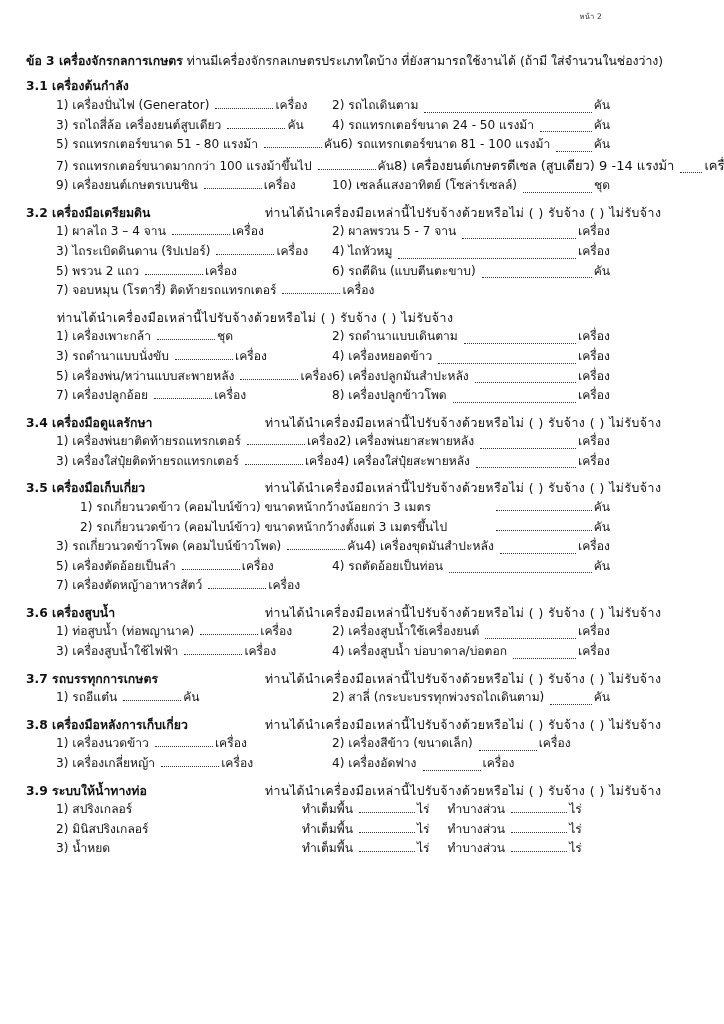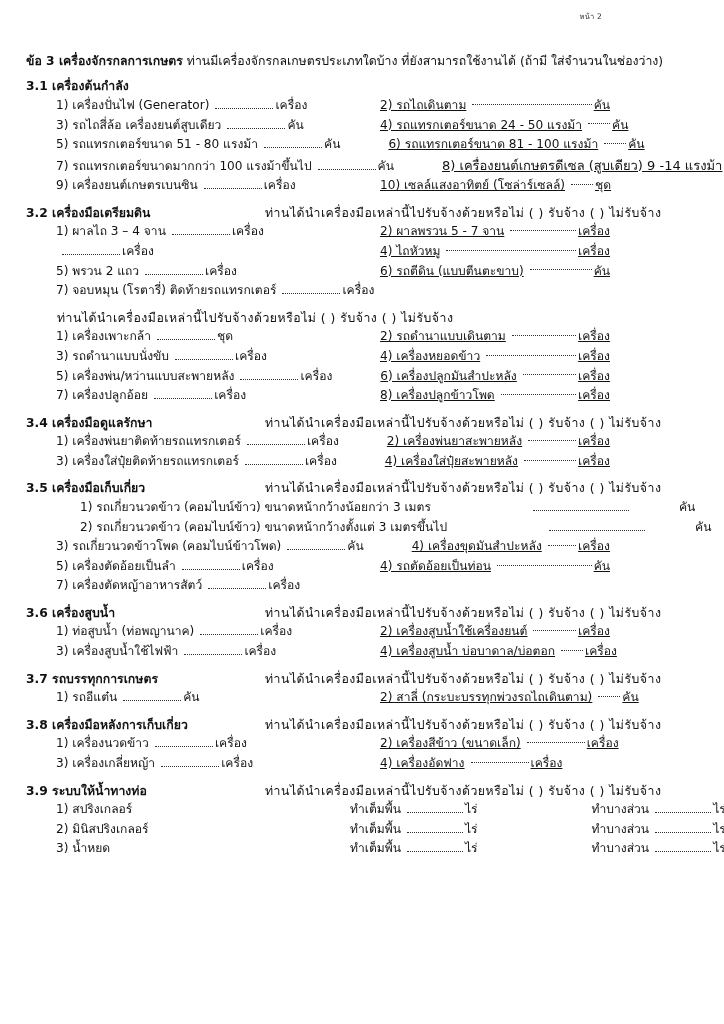--- a/index.html
+++ b/index.html
@@ -67,38 +67,36 @@
   .rows {
     margin-top: 1px;
   }
   .row {
     display: flex;
     align-items: baseline;
     font-size: 12.1px;
     line-height: 1.62;
     padding-left: 30px;
     white-space: nowrap;
-    gap: 48px;
   }
   
   .cell {
     display: flex;
     align-items: baseline;
     white-space: nowrap;
   }
   .cell-a {
     flex: 0 0 276px;
     display: flex;
     align-items: baseline;
   }
   .cell-b {
     flex: 1 1 auto;
     display: flex;
-    align-items: center;
-    text-decoration: underline;
+    align-items: flex-end;
   }
   .lbl {
     flex: 0 0 auto;
   }
   .dots {
     flex: 1 1 auto;
     border-bottom: 1px dotted #333;
     margin: 0 2px 3px 6px;
     min-width: 22px;
     height: 0;
@@ -235,20 +233,21 @@
               <span class="unit">เครื่อง</span>
             </span>
             <span class="cell cell-b">
               <span class="lbl">2) ผาลพรวน 5 - 7  จาน</span>
               <span class="dots"></span>
               <span class="unit">เครื่อง</span>
             </span>
           </div>
           <div class="row">
             <span class="cell cell-a">
+              <span class="lbl">3) ไถระเบิดดินดาน (ริปเปอร์)</span>
               <span class="dots short"></span>
               <span class="unit">เครื่อง</span>
             </span>
             <span class="cell cell-b">
               <span class="lbl">4) ไถหัวหมู</span>
               <span class="dots"></span>
               <span class="unit">เครื่อง</span>
             </span>
           </div>
           <div class="row">

